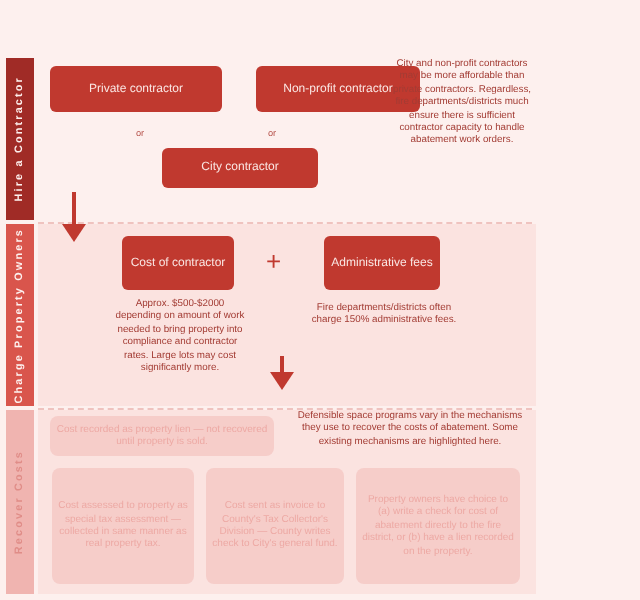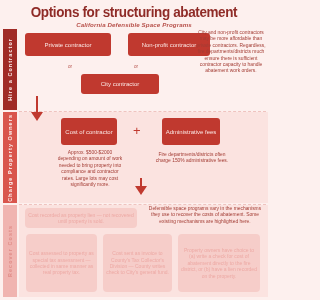--- a/index.html
+++ b/index.html
@@ -100,24 +100,20 @@
   #box-lien{left:25px;top:208px;width:112px;height:20px;}
   #box-special-tax{left:26px;top:234px;width:71px;height:58px;}
   #box-invoice{left:103px;top:234px;width:69px;height:58px;}
   #box-owner-choice{left:178px;top:234px;width:82px;height:58px;}
 </style>
 </head>
 <body>
 
 <div class="page">
 
-  <div class="header">
-    <div class="title">Options for structuring abatement</div>
-    <div class="subtitle">California Defensible Space Programs</div>
-  </div>
 
   <div class="band" id="band-1"></div>
   <div class="band" id="band-2"></div>
   <div class="band" id="band-3"></div>
   <div class="divider" style="top:111px;"></div>
   <div class="divider" style="top:204px;"></div>
 
   <div class="rail" id="rail-1">
     <span>Hire a Contractor</span>
   </div>

